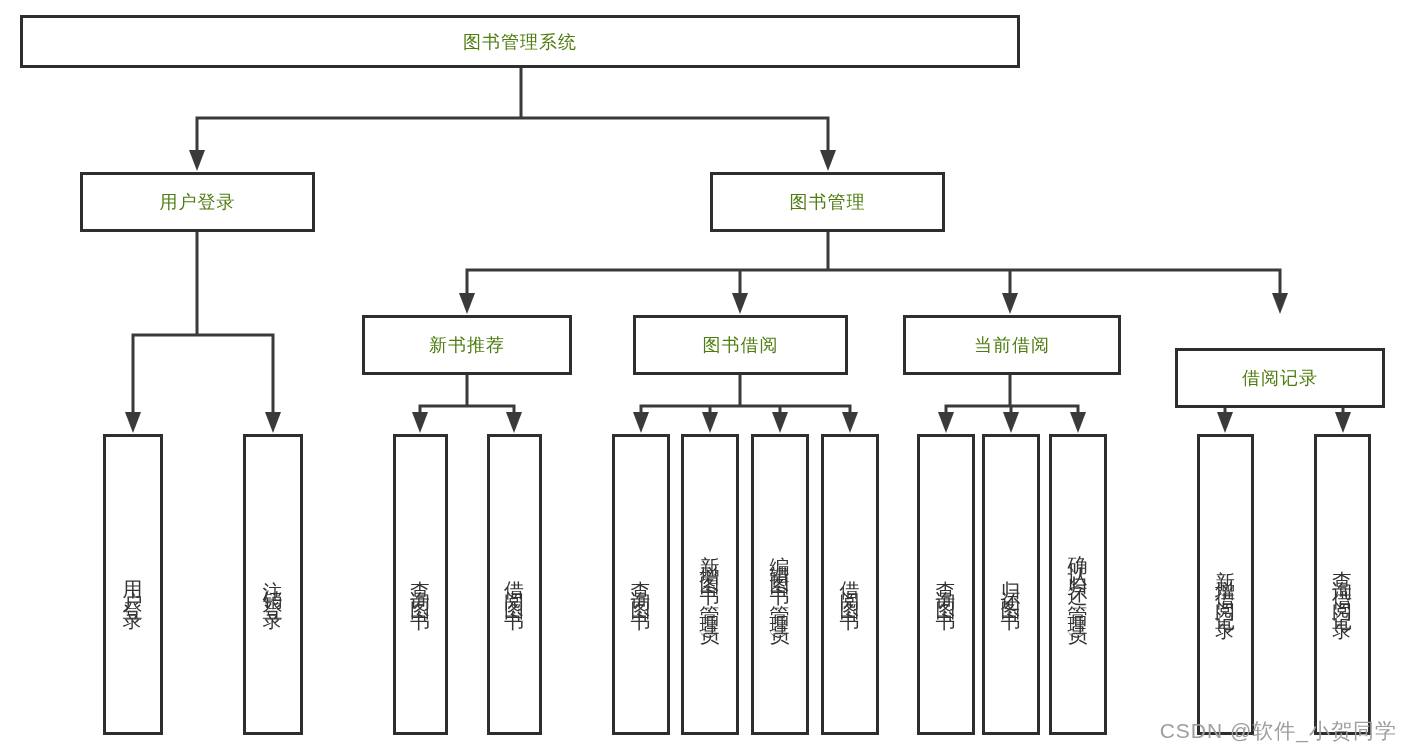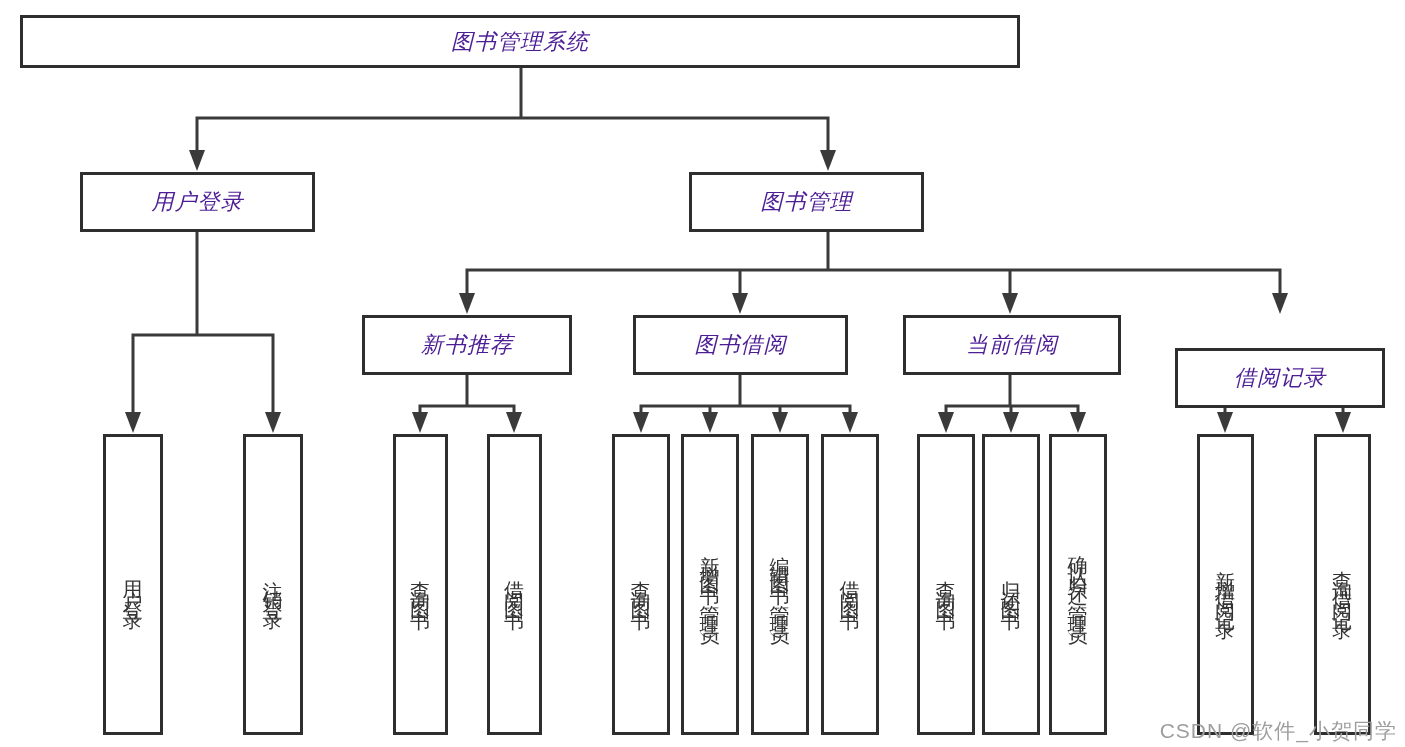--- a/index.html
+++ b/index.html
@@ -18,28 +18,27 @@
   #wires {
     position: absolute;
     left: 0; top: 0;
     width: 1405px; height: 747px;
   }
   .node {
     position: absolute;
     box-sizing: border-box;
     border: 3px solid #2e2e2e;
     background: #ffffff;
-    color: #4c1d95;
+    color: #4d7c0f;
     display: flex;
     align-items: center;
     justify-content: center;
-    font-size: 22px;
+    font-size: 18px;
     letter-spacing: 1px;
     white-space: nowrap;
-    font-style: italic;
   }
   .hnode { height: 60px; }
   .root-node {
     left: 20px; top: 15px;
     width: 1000px; height: 53px;
   }
   .leaf {
     position: absolute;
     box-sizing: border-box;
     border: 3px solid #2e2e2e;
@@ -113,21 +112,21 @@
       <path d="M1003,412 L1019,412 L1011,433 Z"></path>
       <path d="M1070,412 L1086,412 L1078,433 Z"></path>
       <path d="M1217,412 L1233,412 L1225,433 Z"></path>
       <path d="M1335,412 L1351,412 L1343,433 Z"></path>
     </g>
   </svg>
 
   <div class="node root-node">图书管理系统</div>
 
   <div class="node hnode" style="left:80px; top:172px; width:235px;">用户登录</div>
-  <div class="node hnode" style="left:689px; top:172px; width:235px;">图书管理</div>
+  <div class="node hnode" style="left:710px; top:172px; width:235px;">图书管理</div>
 
   <div class="node hnode" style="left:362px; top:315px; width:210px;">新书推荐</div>
   <div class="node hnode" style="left:633px; top:315px; width:215px;">图书借阅</div>
   <div class="node hnode" style="left:903px; top:315px; width:218px;">当前借阅</div>
   <div class="node hnode" style="left:1175px; top:315px; width:210px;margin-top:33px;">借阅记录</div>
 
   <div class="leaf" style="left:103px; width:60px;">
     <span class="vlabel">用户登录</span>
   </div>
   <div class="leaf" style="left:243px; width:60px;">

